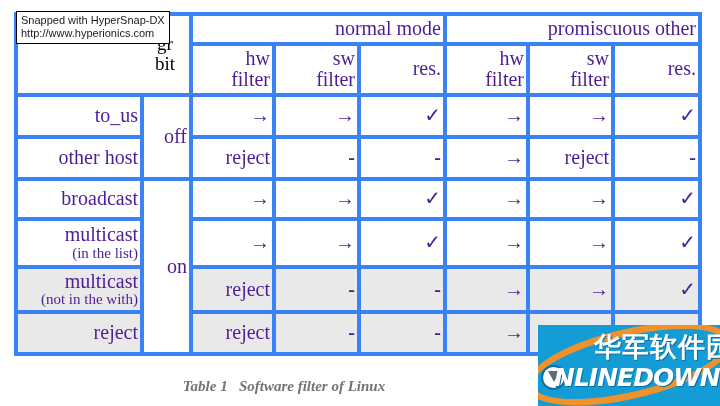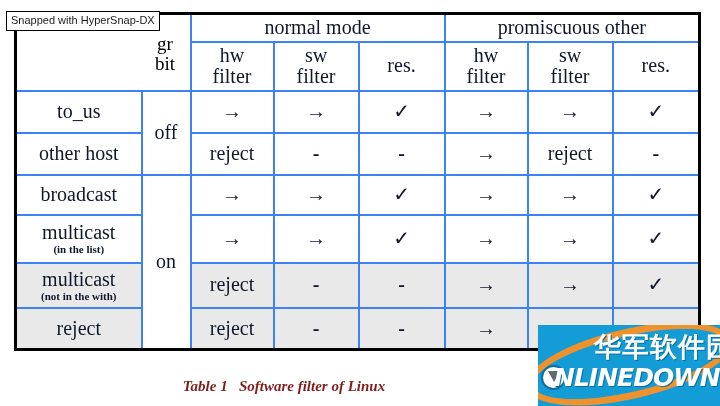--- a/index.html
+++ b/index.html
@@ -22,44 +22,43 @@
     top: 12px;
     width: 684px;
   }
   table.filter-table {
     border-collapse: collapse;
     width: 684px;
     table-layout: fixed;
     background: #ffffff;
   }
   table.filter-table td {
-    border: 2px solid #3b82f6;
-    text-align: center;
+    border: 4px solid #3b82f6;
+    text-align: right;
     vertical-align: middle;
     font-size: 20px;
-    color: #0f172a;
+    color: #4c1d95;
     padding: 2px 2px;
     line-height: 1.08;
   }
   
   table.filter-table {
     border: 3px solid #000000;
   }
 
   td.rowlabel {
     text-align: left;
     padding-left: 12px;
     font-size: 20px;
   }
   td.rowlabel .sub {
     display: block;
-    font-size: 11px;
+    font-size: 15px;
     line-height: 1.1;
     margin-top: -1px;
-    font-weight: bold;
   }
   td.modehead {
     font-size: 22px;
   }
   td.subhead {
     font-size: 19px;
   }
   td.onoff {
     font-size: 20px;
   }
@@ -83,28 +82,28 @@
   #caption {
     position: absolute;
     left: 0;
     top: 378px;
     width: 568px;
     text-align: center;
     font-family: "Liberation Serif", "DejaVu Serif", serif;
     font-weight: bold;
     font-style: italic;
     font-size: 15px;
-    color: #7f1d1d;
+    color: #737373;
     white-space: pre;
   }
 
   
   #snap-watermark {
     position: absolute;
-    left: 6px;
+    left: 16px;
     top: 11px;
     background: #ffffff;
     border: 1px solid #000000;
     padding: 2px 4px 3px 4px;
     font-family: "Liberation Sans", "DejaVu Sans", sans-serif;
     font-size: 11px;
     line-height: 1.18;
     color: #1a1a1a;
     white-space: nowrap;
     z-index: 20;
@@ -303,20 +302,21 @@
 
 <div style="position:absolute;left:143px;top:34px;width:44px;text-align:center;font-size:19px;line-height:1.05;color:#000;z-index:5;">
   <div>gr</div>
   <div>bit</div>
 </div>
 
 <div id="caption">Table 1   Software filter of Linux</div>
 
 <div id="snap-watermark">
   <div>Snapped with HyperSnap-DX</div>
+  <div>http://www.hyperionics.com</div>
 </div>
 
 <div id="site-logo">
   <div class="ring"></div>
   <div class="globe"></div>
   <div class="cn">华军软件园</div>
   <div class="en"><span>NLINEDOWN</span><span class="tld">.NET</span></div>
 </div>
 
 </body></html>

